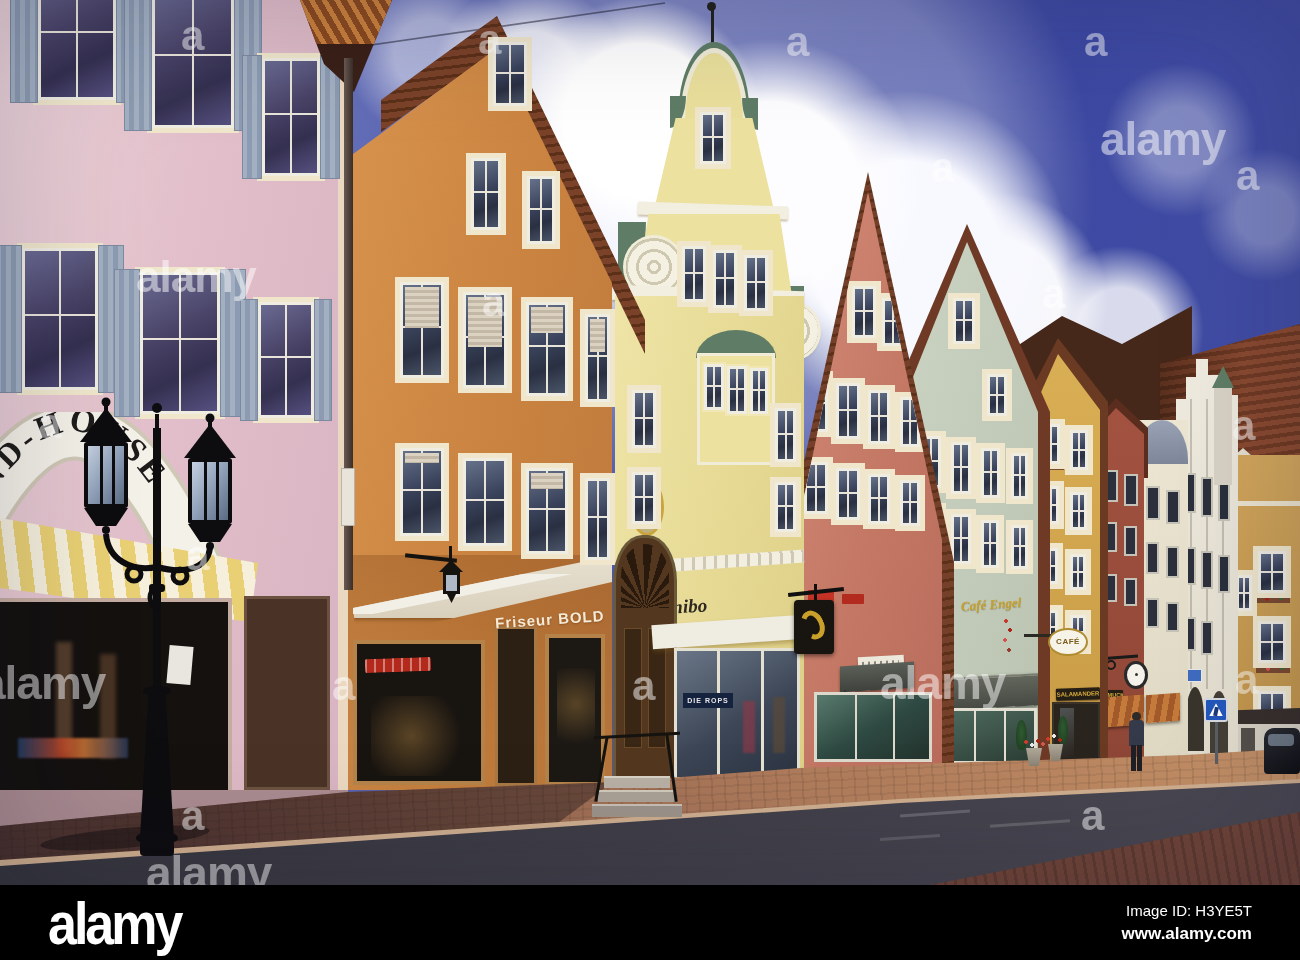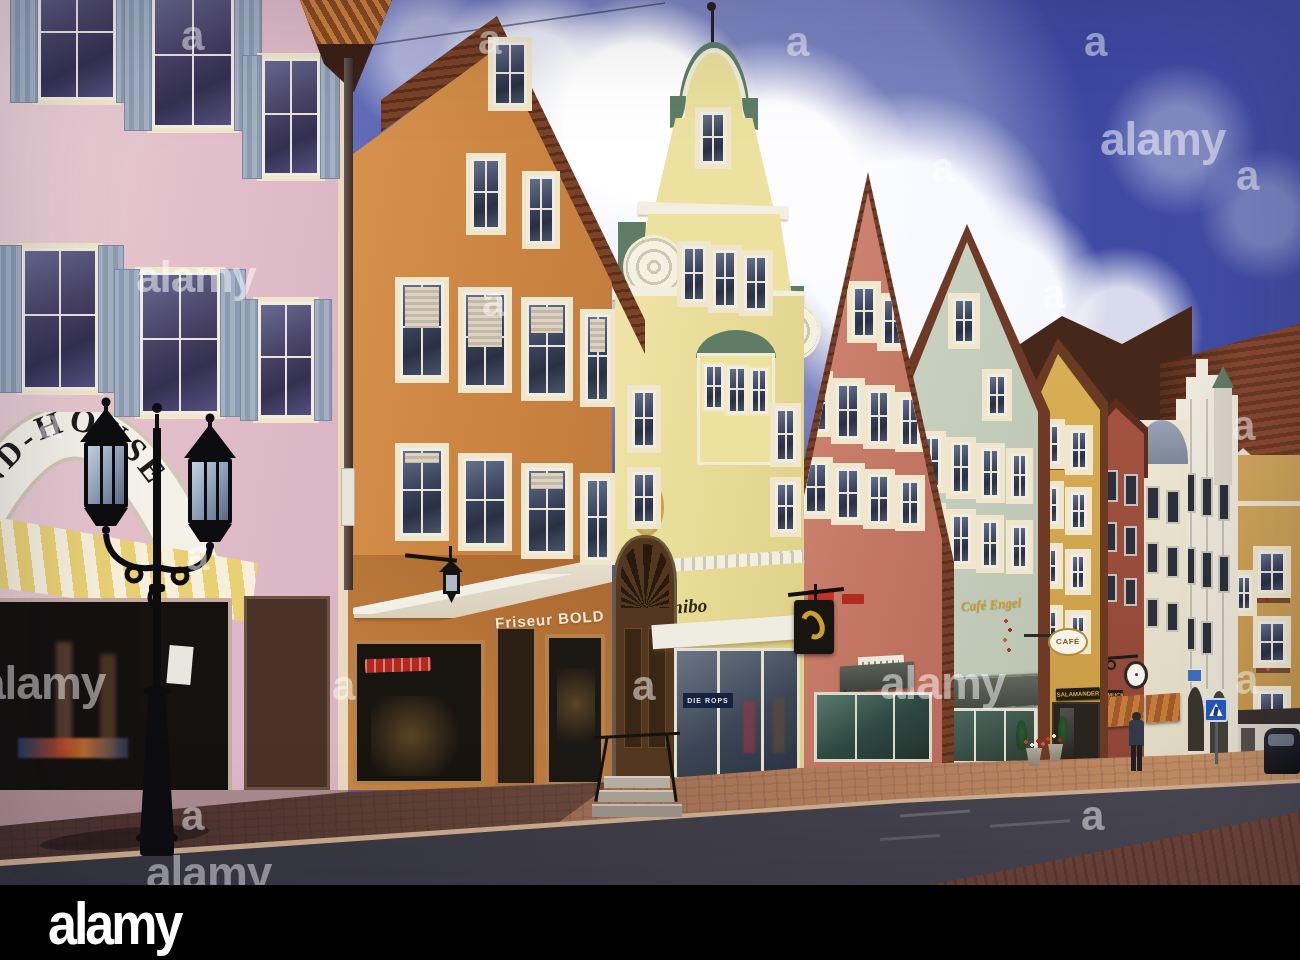--- a/index.html
+++ b/index.html
@@ -816,14 +816,18 @@
     <span class="wm" style="left:332px;top:662px;font-size:42px;">a</span>
     <span class="wm" style="left:632px;top:662px;font-size:42px;">a</span>
     <span class="wm" style="left:181px;top:792px;font-size:42px;">a</span>
     <span class="wm" style="left:1081px;top:792px;font-size:42px;">a</span>
     <span class="wm" style="left:1232px;top:402px;font-size:42px;">a</span>
     <span class="wm" style="left:1235px;top:656px;font-size:42px;">a</span>
   </div>
 
   <div class="footer">
     <div class="logo">alamy</div>
+    <div class="fright">
+      <div class="fid">Image ID: H3YE5T</div>
+      <div class="furl">www.alamy.com</div>
+    </div>
   </div>
 </div>
 
 </body></html>

